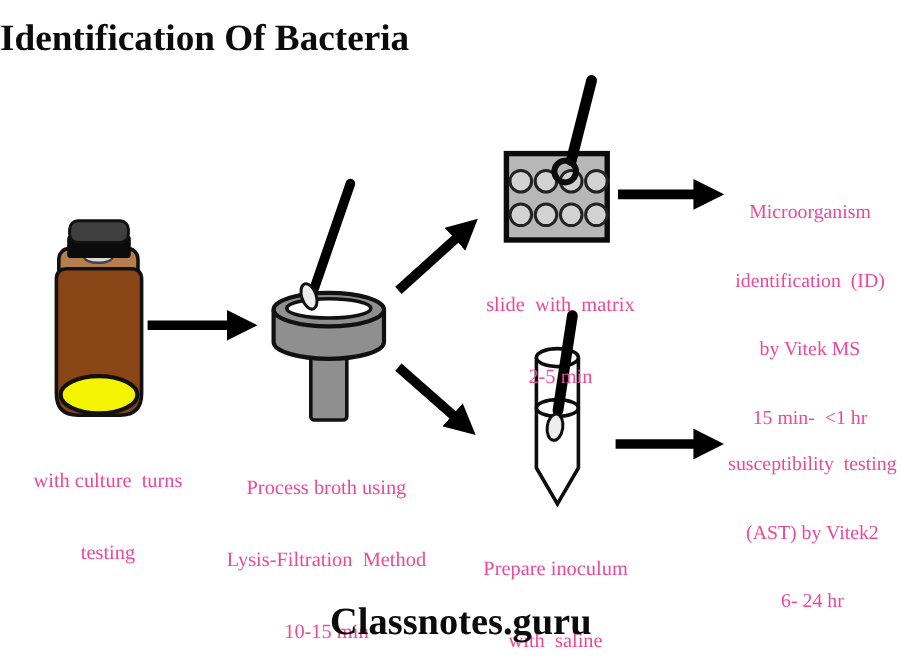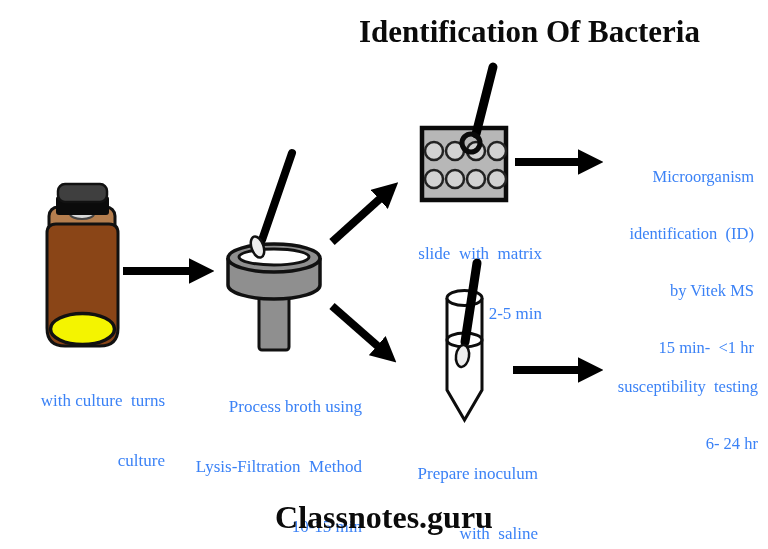--- a/index.html
+++ b/index.html
@@ -1,24 +1,24 @@
 <!DOCTYPE html>
 <html><head>
 <meta charset="utf-8">
 <style>
   html,body{margin:0;padding:0;background:#fff;}
   .canvas{position:relative;width:768px;height:549px;background:#ffffff;overflow:hidden;
           font-family:"Liberation Serif",serif;color:#111;}
-  .title{position:absolute;top:14px;left:0;width:700px;text-align:right;
+  .title{position:absolute;top:14px;left:0;width:700px;text-align:left;
          font-size:31px;font-weight:bold;letter-spacing:0px;color:#0b0b0b;}
   .footer{position:absolute;top:499px;left:0;width:768px;text-align:center;
           font-size:32px;font-weight:bold;color:#0b0b0b;}
   svg.diagram{position:absolute;left:0;top:0;}
-  .lbl{position:absolute;text-align:right;font-size:17px;line-height:20px;
-       color:#3b82f6;white-space:pre-wrap;}
+  .lbl{position:absolute;text-align:center;font-size:17px;line-height:20px;
+       color:#ec4899;white-space:pre-wrap;}
   .lbl.small{font-size:16.5px;line-height:19px;}
 </style>
 </head>
 <body>
 
 <div class="canvas">
 
   <div class="title">Identification Of Bacteria</div>
 
   <svg class="diagram" width="768" height="549" viewBox="0 0 768 549">
@@ -75,21 +75,21 @@
       <ellipse cx="464.5" cy="340" rx="17.5" ry="7" fill="none" stroke="#0d0d0d" stroke-width="3"></ellipse>
       <line x1="477" y1="263" x2="465" y2="342" stroke="#000" stroke-width="9" stroke-linecap="round"></line>
       <ellipse cx="462.5" cy="356" rx="6.5" ry="11" transform="rotate(8 462.5 356)" stroke="#0d0d0d" stroke-width="2.5" fill="#ededed"></ellipse>
     </g>
 
     <line x1="513" y1="370" x2="583" y2="370" stroke="#000" stroke-width="8" marker-end="url(#ah)"></line>
   </svg>
 
   <div class="lbl" style="left:15px;top:351px;width:150px;">
     <div>with culture  turns</div>
-    <div>culture</div>
+    <div>testing</div>
   </div>
 
   <div class="lbl" style="left:182px;top:357px;width:180px;">
     <div>Process broth using</div>
     <div>Lysis-Filtration  Method</div>
     <div>10-15 min</div>
   </div>
 
   <div class="lbl" style="left:392px;top:204px;width:150px;">
     <div>slide  with  matrix</div>
@@ -104,18 +104,19 @@
 
   <div class="lbl small" style="left:596px;top:129px;width:158px;">
     <div>Microorganism</div>
     <div>identification  (ID)</div>
     <div>by Vitek MS</div>
     <div>15 min-  &lt;1 hr</div>
   </div>
 
   <div class="lbl small" style="left:596px;top:339px;width:162px;">
     <div>susceptibility  testing</div>
+    <div>(AST) by Vitek2</div>
     <div>6- 24 hr</div>
   </div>
 
   <div class="footer">Classnotes.guru</div>
 
 </div>
 
 </body></html>

